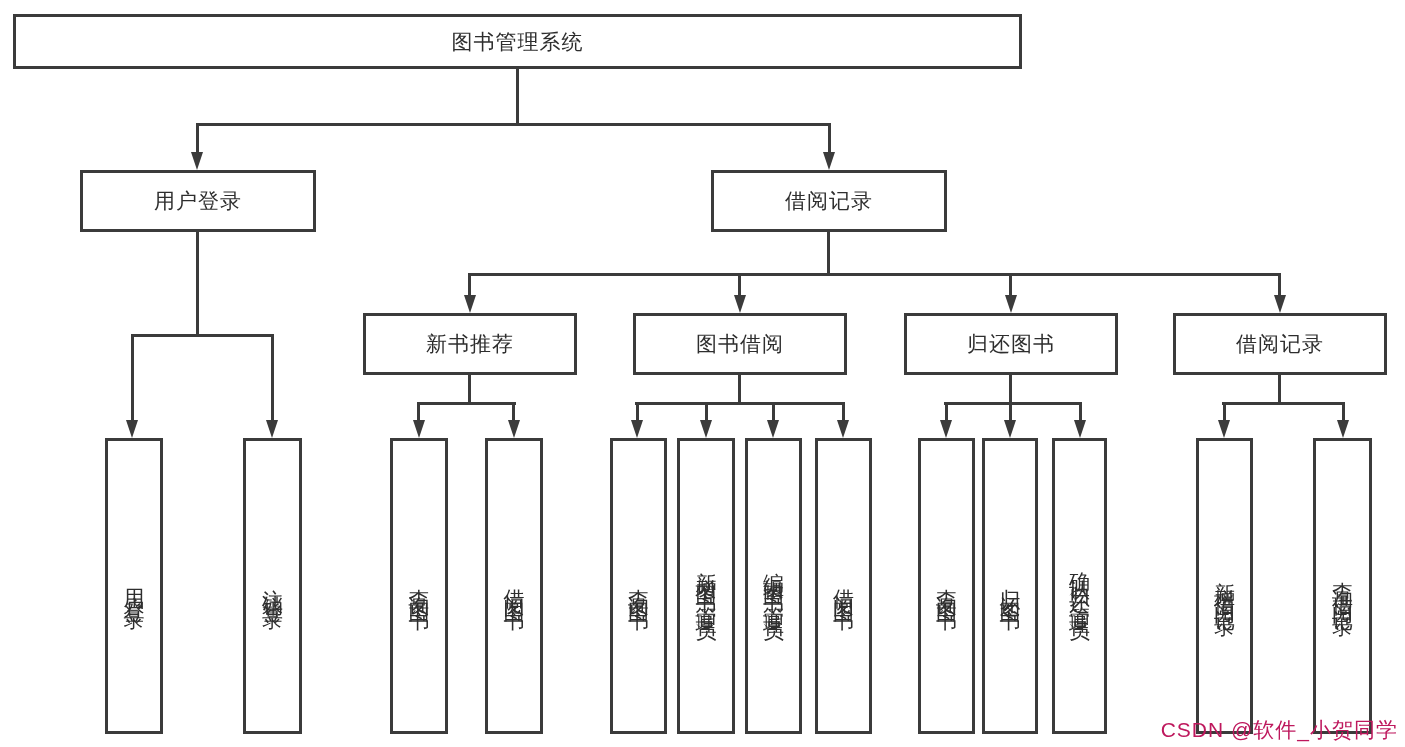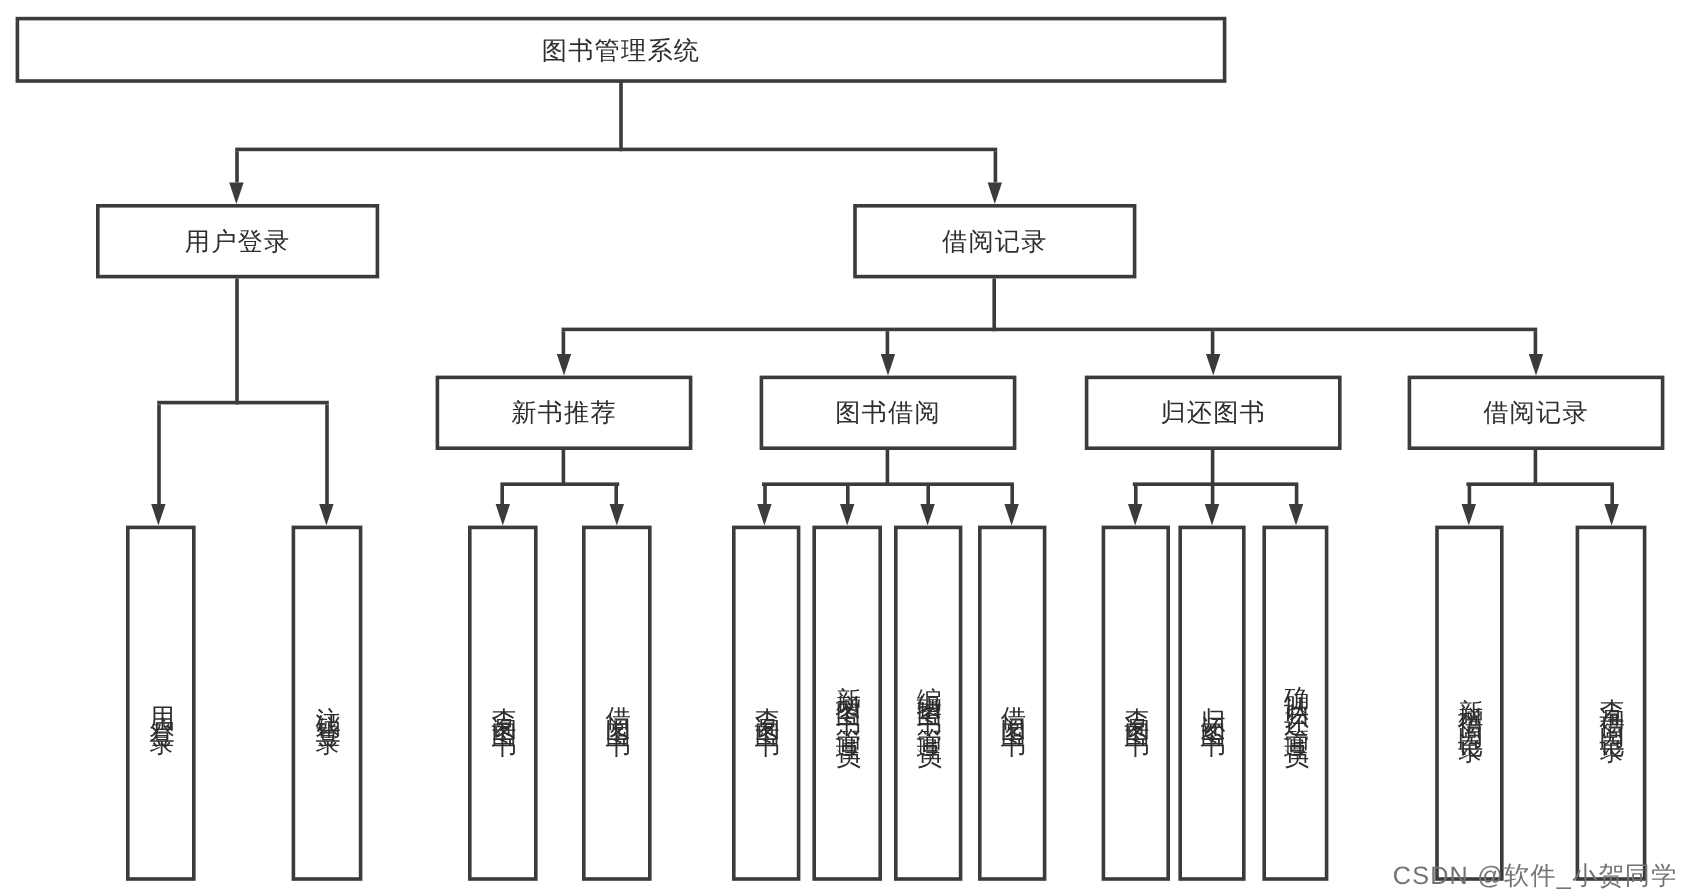--- a/index.html
+++ b/index.html
@@ -35,21 +35,21 @@
   .arrow{
     position:absolute;width:0;height:0;
     border-left:6px solid transparent;
     border-right:6px solid transparent;
     border-top:18px solid #3b3b3b;
   }
   .watermark{
     position:absolute;
     right:7px;bottom:3px;
     font-size:21px;
-    color:#737373;
+    color:#be185d;
     letter-spacing:1px;
     z-index:5;
   }
 </style>
 </head>
 <body>
 
 <div class="canvas">
 
   <div class="box h" style="left:13px;top:14px;width:1009px;height:55px">

